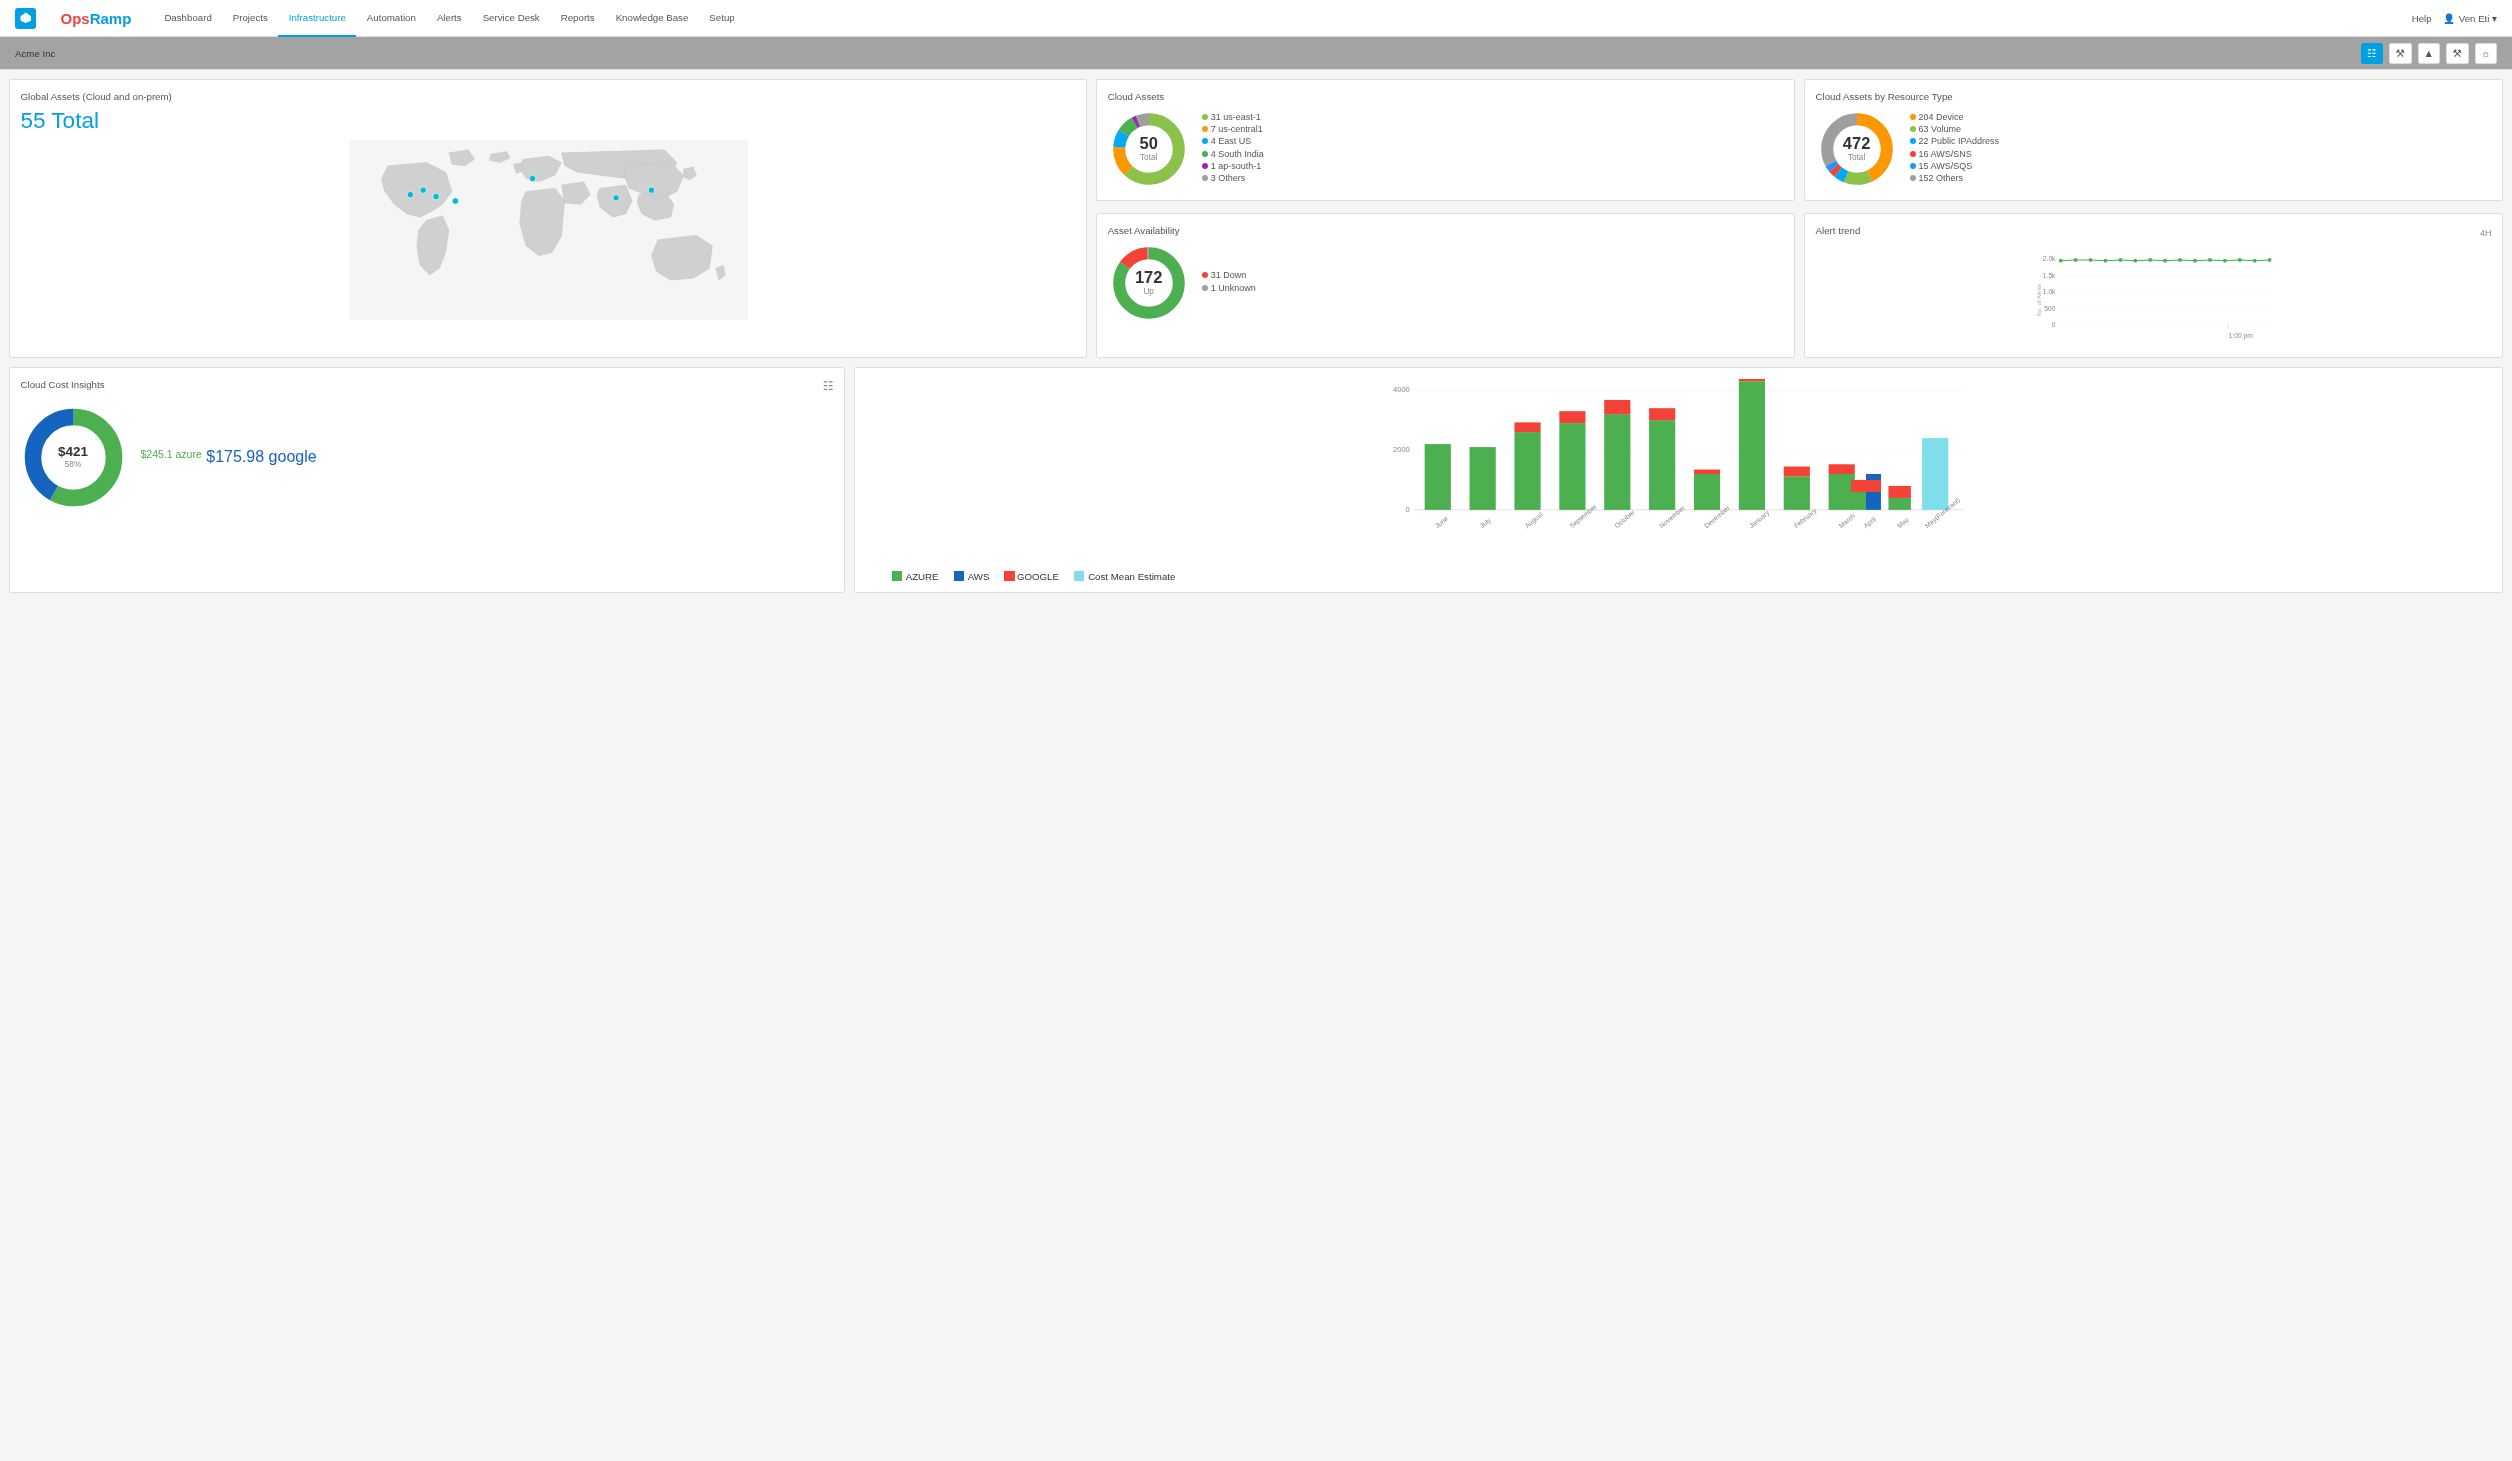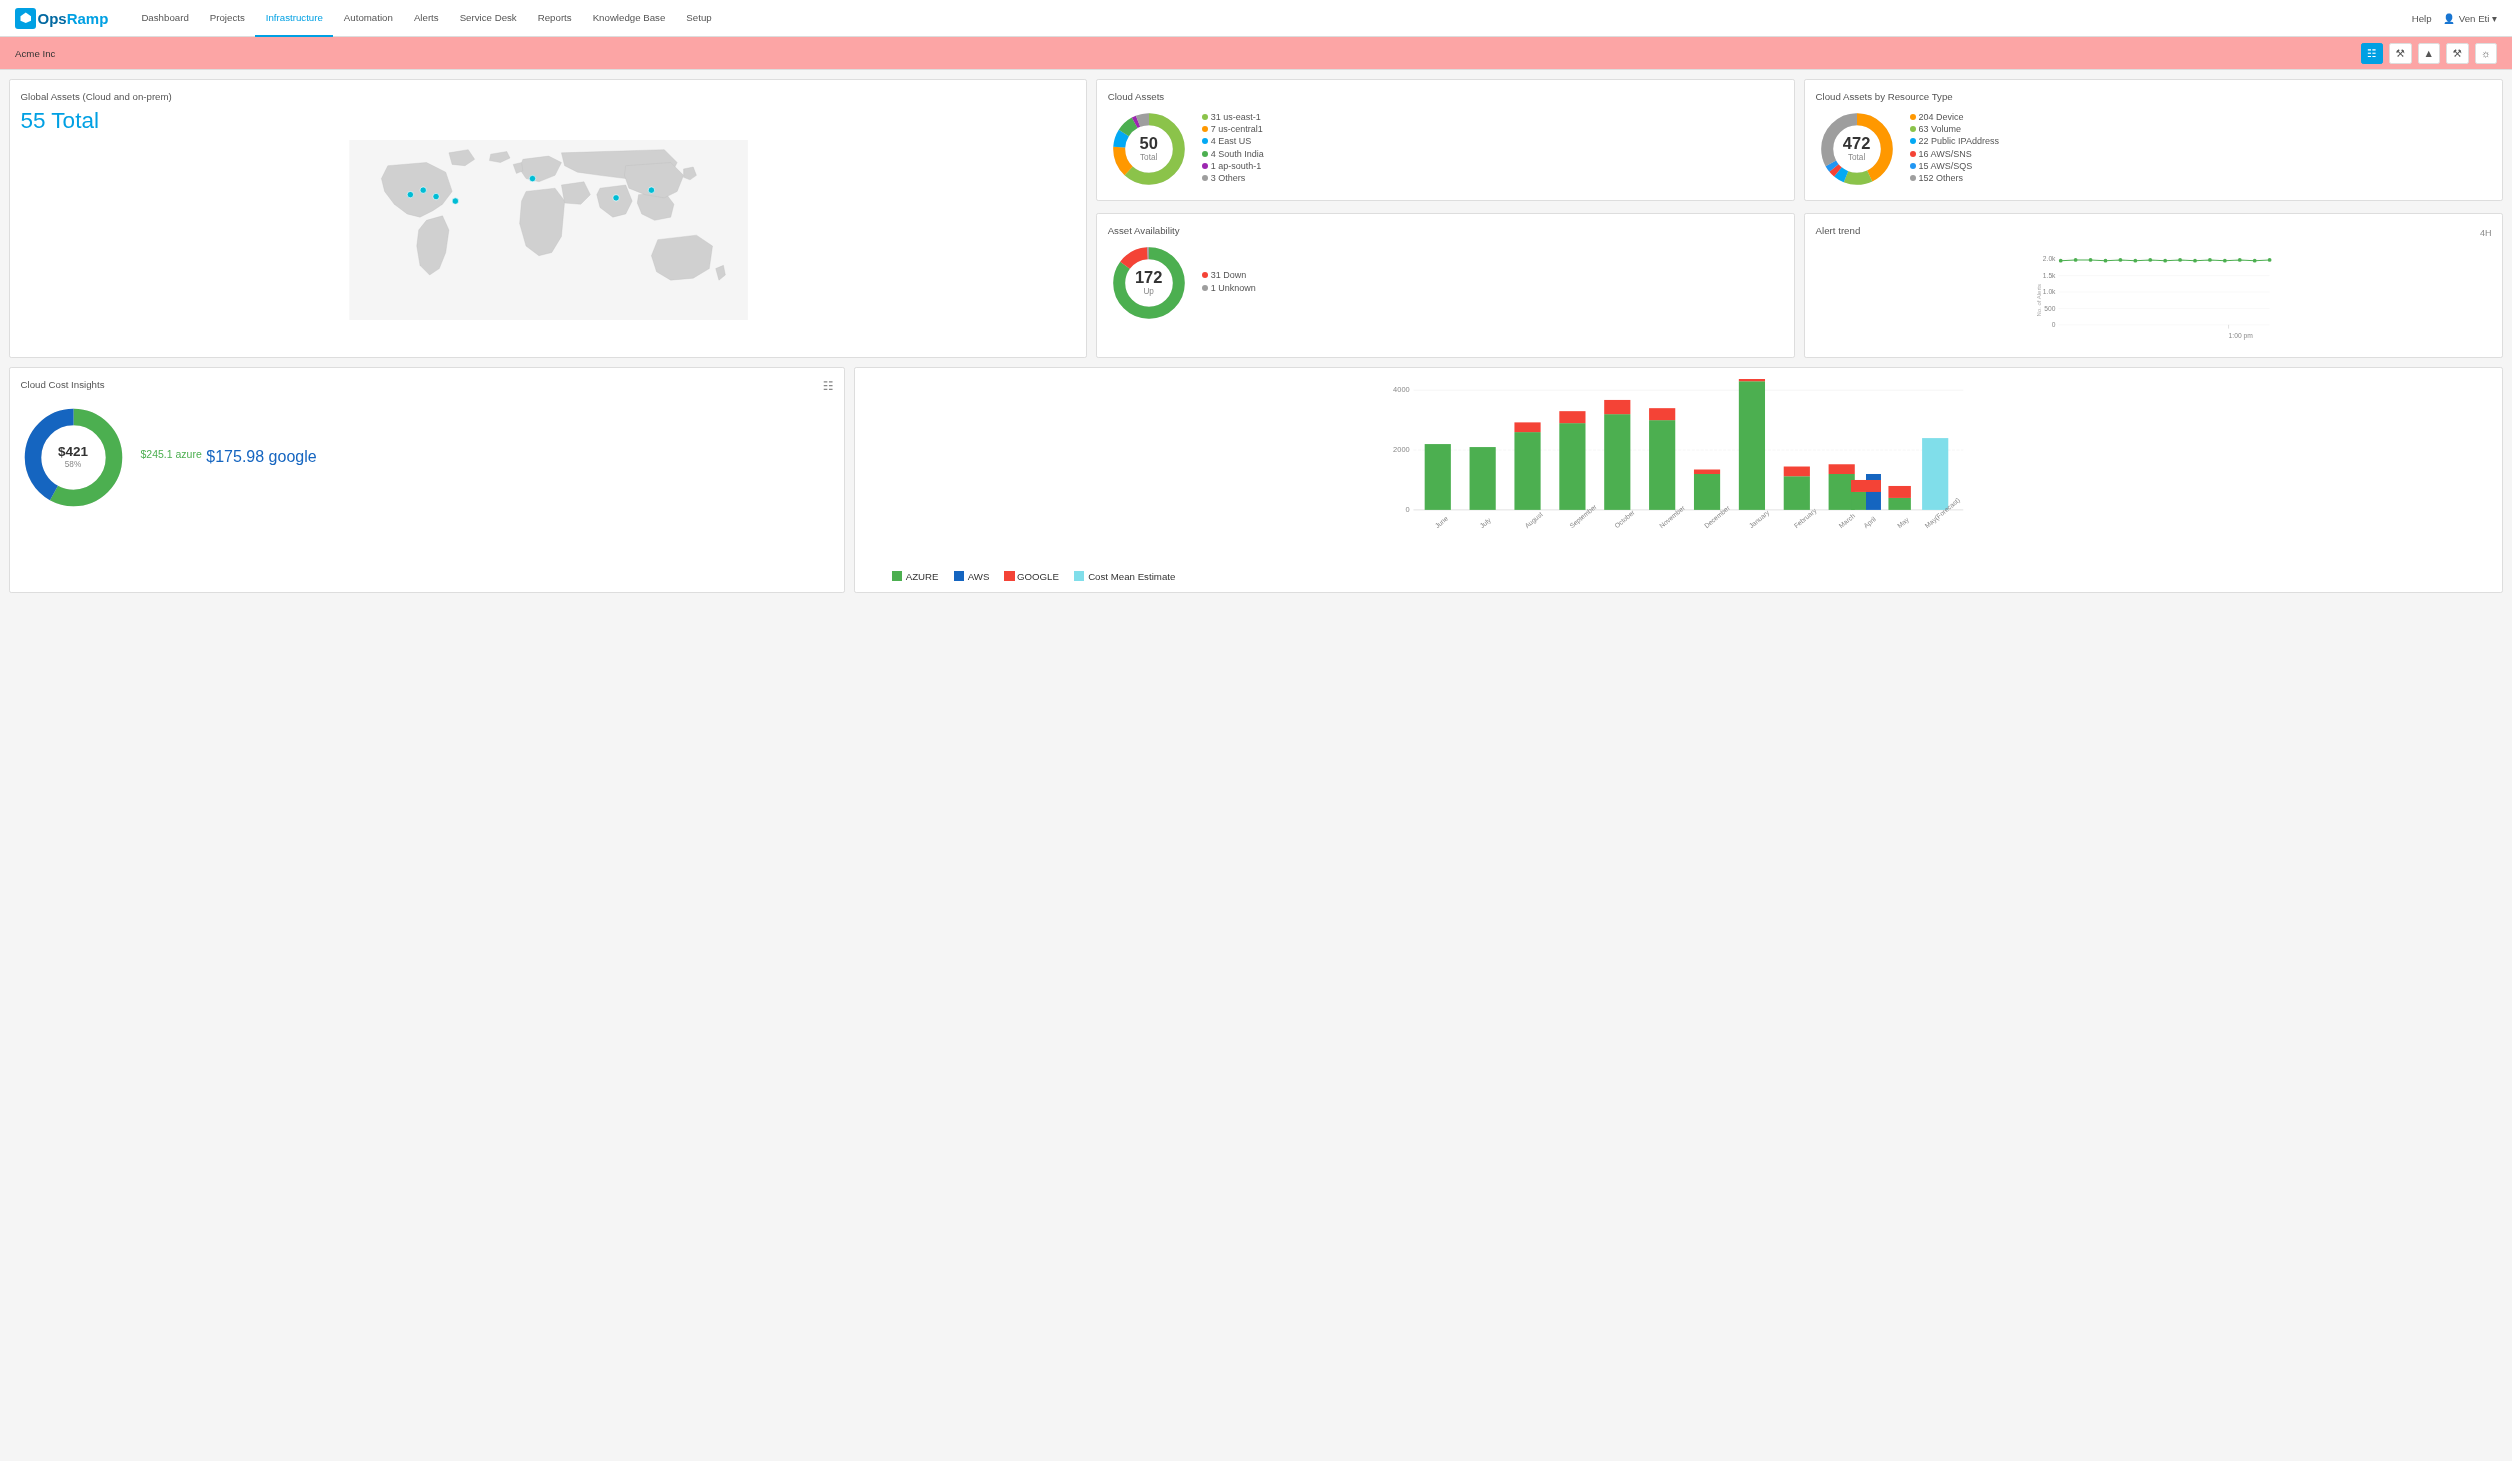--- a/index.html
+++ b/index.html
@@ -16,21 +16,21 @@
       position: relative;
     }
     .logo {
       font-size: 15px;
       font-weight: bold;
       color: #333;
       margin-right: 22.5px;
       display: flex;
       align-items: center;
     }
-    .logo span.ops { color: #0369a1; }
+    .logo span.ops { color: #ef4444; margin-left: 23px; }
     .logo span.ramp { color: #00a0e3; }
     .logo-icon {
       width: 21px; height: 21px;
       background: #00a0e3;
       border-radius: 3px;
       margin-right: 1.5px;
       display: inline-flex;
       align-items: center;
       justify-content: center;
     }
@@ -51,21 +51,21 @@
       margin-left: auto;
       display: flex;
       align-items: center;
       gap: 12px;
     }
     .nav-right .help { color: #555; cursor: pointer; }
     .nav-right .user { color: #555; cursor: pointer; display: flex; align-items: center; gap: 3px; }
 
     
     .subbar {
-      background: #fca5a5;
+      background: #a3a3a3;
       border-bottom: 0.7px solid #ddd;
       display: flex;
       align-items: center;
       padding: 0 15px;
       height: 33px;
     }
     .subbar-icons {
       margin-left: auto;
       display: flex;
       align-items: center;

